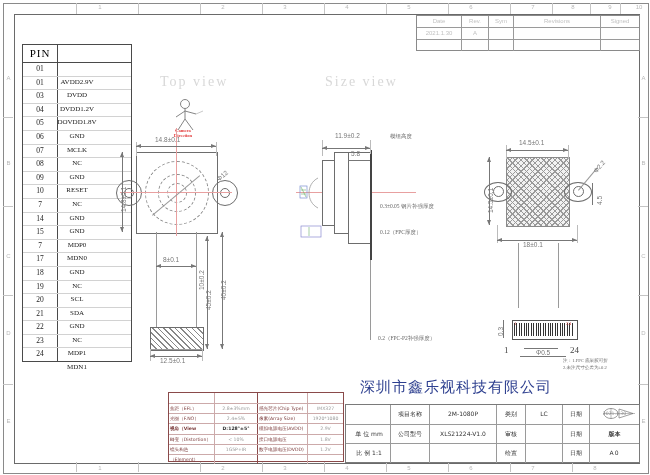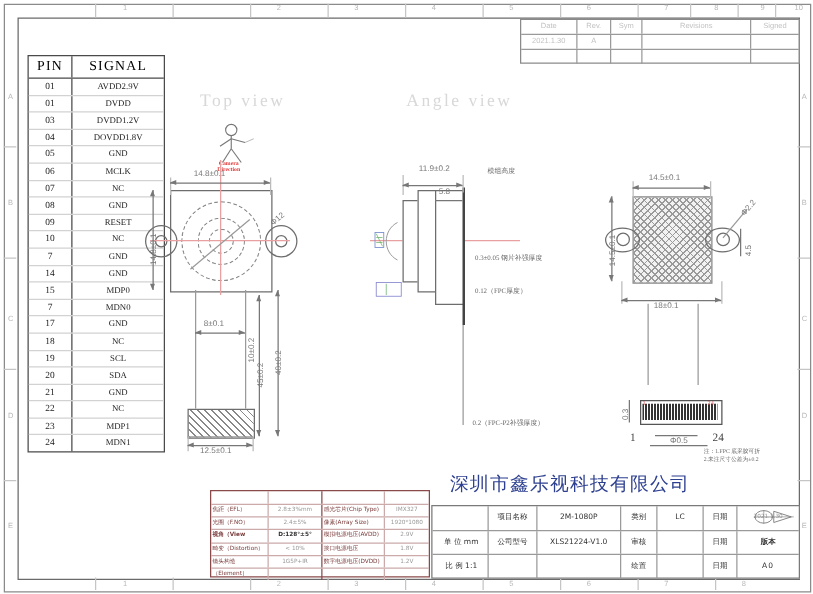--- a/index.html
+++ b/index.html
@@ -24,21 +24,21 @@
   .zoneTick{position:absolute;background:#c5c5c5;}
 
   
   #pinTable{position:absolute;left:22px;top:44px;width:108px;
      border:1px solid #4a4a4a;background:#fff;}
   #pinTable .hdr{display:flex;border-bottom:1px solid #4a4a4a;height:17px;}
   #pinTable .hdr .c1{width:34px;text-align:center;font-size:11px;
      letter-spacing:1px;border-right:1px solid #4a4a4a;line-height:17px;}
   #pinTable .hdr .c2{flex:1;text-align:center;font-size:11px;
      letter-spacing:1px;line-height:17px;}
-  .pinRow{display:flex;height:12.6px;border-bottom:1px solid #d2d2d2;}
+  .pinRow{display:flex;height:12.6px;border-bottom:1px solid #d2d2d2;flex-direction:column;}
   .pinRow:last-child{border-bottom:none;}
   .pinRow .c1{width:34px;text-align:center;font-size:7.5px;line-height:12.6px;
      border-right:1px solid #4a4a4a;color:#222;}
   .pinRow .c2{flex:1;text-align:center;font-size:7px;line-height:12.6px;
      color:#222;}
 
   
   .viewTitle{position:absolute;font-size:14px;color:#d8d8d8;
      letter-spacing:2px;font-family:"Liberation Serif",serif;}
 
@@ -242,21 +242,20 @@
       <div class="cell wRev"></div>
       <div class="cell wSym"></div>
       <div class="cell wRevis"></div>
       <div class="cell wSign"></div>
     </div>
   </div>
 
   <div id="pinTable">
     <div class="hdr">
       <div class="c1">PIN</div>
-      <div class="c2">SIGNAL</div>
     </div>
     <div class="pinRow">
         <div class="c1">01</div>
         <div class="c2">AVDD2.9V</div>
       </div>
     <div class="pinRow">
         <div class="c1">01</div>
         <div class="c2">DVDD</div>
       </div>
     <div class="pinRow">
@@ -335,21 +334,21 @@
         <div class="c1">23</div>
         <div class="c2">MDP1</div>
       </div>
     <div class="pinRow">
         <div class="c1">24</div>
         <div class="c2">MDN1</div>
       </div>
   </div>
 
   <div class="viewTitle" style="left:160px;top:74px;">Top view</div>
-  <div class="viewTitle" style="left:325px;top:74px;">Angle view</div>
+  <div class="viewTitle" style="left:325px;top:74px;">Size view</div>
 
   <div id="figWrap">
     <svg width="58" height="34" viewBox="0 0 58 34">
       <circle cx="22" cy="6" r="4.5" fill="none" stroke="#777" stroke-width="0.9"></circle>
       <line x1="22" y1="10.5" x2="22" y2="21" stroke="#777" stroke-width="0.9"></line>
       <line x1="22" y1="13" x2="13" y2="19" stroke="#777" stroke-width="0.9"></line>
       <line x1="22" y1="13" x2="33" y2="16" stroke="#777" stroke-width="0.9"></line>
       <line x1="22" y1="21" x2="15" y2="32" stroke="#777" stroke-width="0.9"></line>
       <line x1="22" y1="21" x2="30" y2="32" stroke="#777" stroke-width="0.9"></line>
       <line x1="33" y1="16" x2="40" y2="13" stroke="#b0b0b0" stroke-width="0.7"></line>

